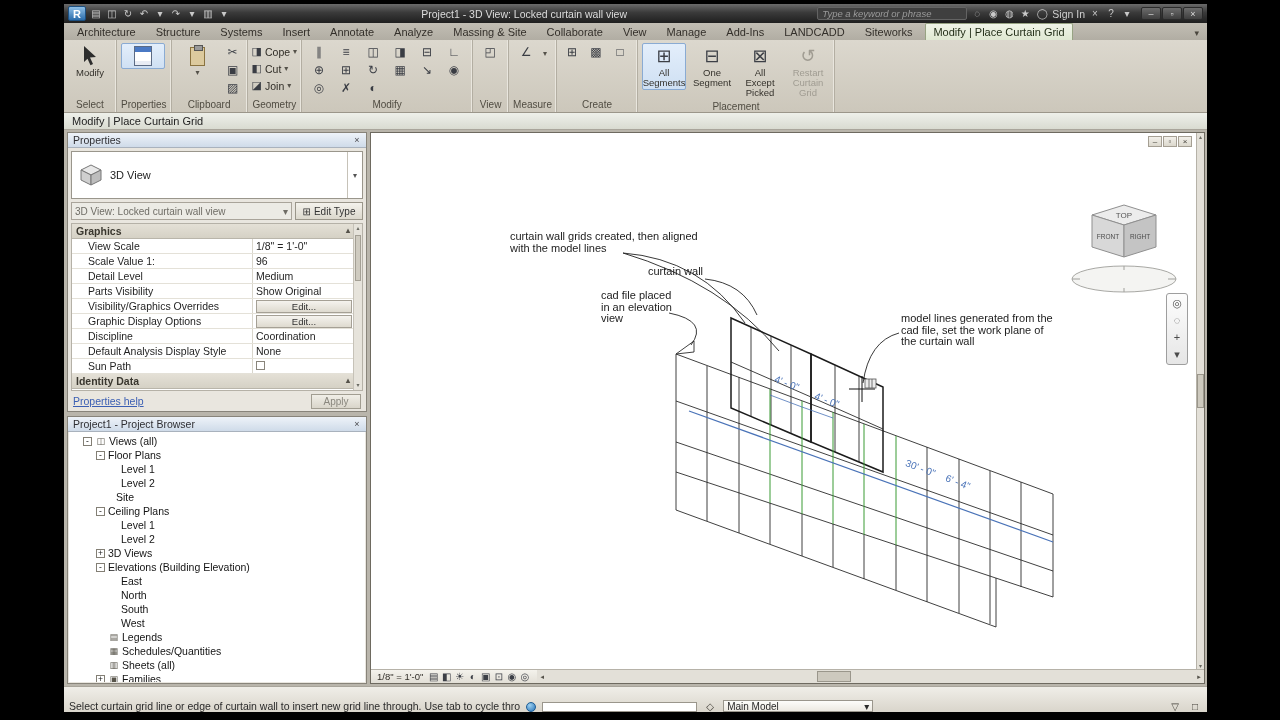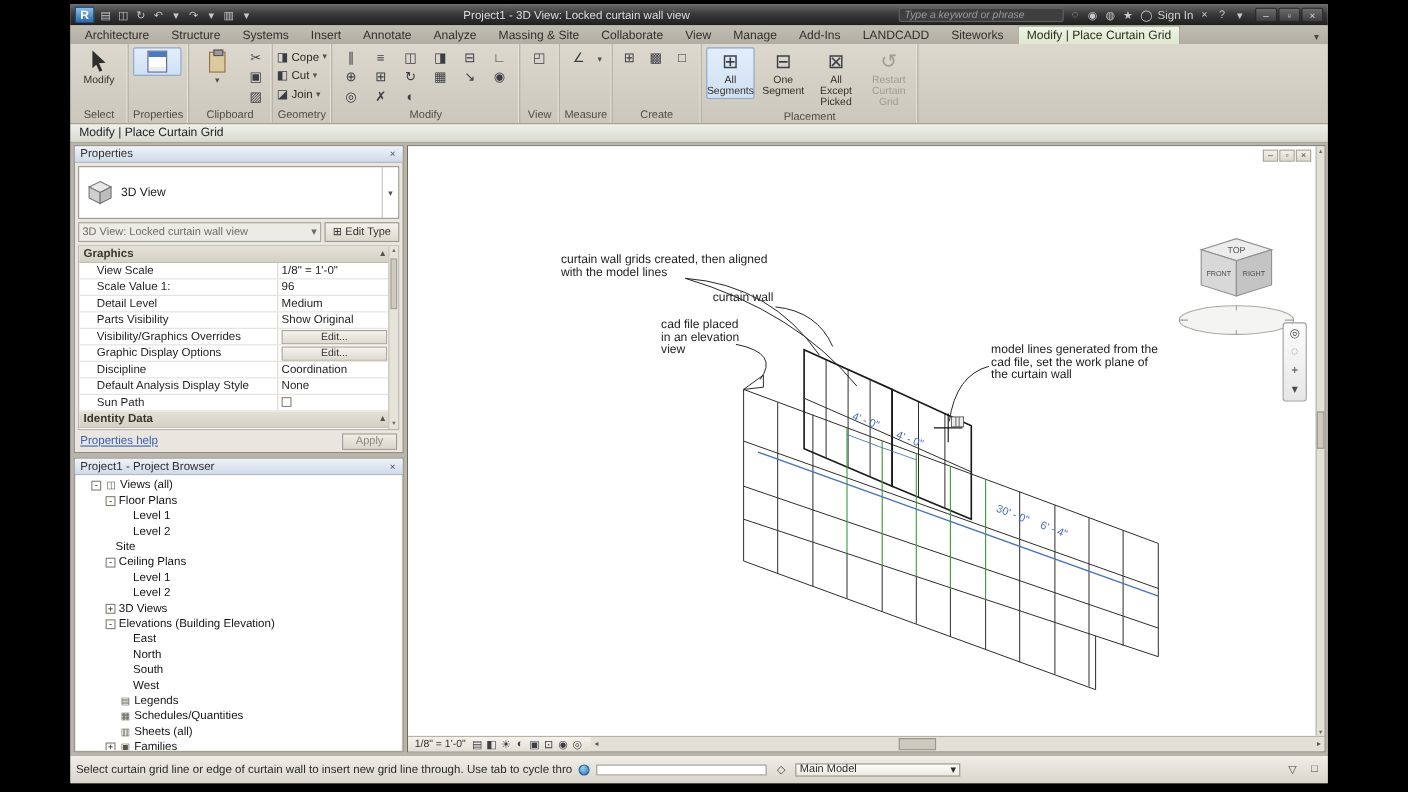--- a/index.html
+++ b/index.html
@@ -90,34 +90,34 @@
   .tico.ico{display:inline-block;width:12px;margin-right:2px;font-size:9px;color:#58554b;text-align:center;flex:none;}
 
   
   .canvascol{flex:1;position:relative;border:1px solid #6e6a60;background:#fff;min-width:0;margin:2px 2px 2px 0;}
   .surface{position:absolute;left:0;top:0;right:8px;bottom:14px;overflow:hidden;background:#fff;}
   svg.draw{position:absolute;left:0;top:0;}
   .anno{position:absolute;font-size:11px;color:#1c1c1c;line-height:11.5px;white-space:nowrap;}
   .dim{position:absolute;font-size:10px;color:#4a73b8;white-space:nowrap;transform:rotate(21deg);transform-origin:left center;}
   .vwin{position:absolute;top:3px;right:4px;display:flex;gap:1px;}
   .vwbtn{width:14px;height:11px;background:linear-gradient(#f2f0ea,#dcd8cd);border:1px solid #a59f93;font-size:8px;line-height:9px;text-align:center;color:#3f3c35;}
-  .viewcube{position:absolute;right:14px;top:72px;width:116px;height:104px;}
+  .viewcube{position:absolute;right:14px;top:60px;width:116px;height:104px;}
   .navbar{position:absolute;right:8px;top:160px;width:22px;background:linear-gradient(#fdfdfd,#e6e6e6);border:1px solid #9e9e9e;border-radius:3px;display:flex;flex-direction:column;align-items:center;padding:4px 0;gap:6px;}
   .navico{font-size:11px;color:#4a4a4a;line-height:11px;}
   .vscroll{position:absolute;top:0;right:0;bottom:14px;width:8px;background:#e3e0d8;border-left:1px solid #b6b2a8;font-size:6px;color:#6a6a62;text-align:center;}
   .vthumb{position:absolute;left:0;right:0;top:45%;height:34px;background:#cdc9be;border:1px solid #9a968b;}
   .bottombar{position:absolute;left:0;right:0;bottom:0;height:14px;display:flex;background:#e3e0d8;border-top:1px solid #b6b2a8;}
   .vcb{display:flex;align-items:center;gap:4px;padding:0 6px;font-size:9.5px;color:#33302a;background:linear-gradient(#f4f2ec,#e2dfd6);flex:none;}
   .vicon{font-size:10px;width:13px;text-align:center;color:#3c3f46;}
   .hscroll{flex:1;position:relative;}
   .hthumb{position:absolute;top:1px;bottom:1px;left:42%;width:34px;background:#cdc9be;border:1px solid #9a968b;}
   .ha{position:absolute;top:0;bottom:0;width:10px;font-size:7px;line-height:13px;text-align:center;color:#55524a;}
 
   
-  .statusbar{height:26px;flex:none;background:linear-gradient(#f0eee8,#d9d5cb);border-top:1px solid #a9a59b;display:flex;align-items:center;padding:0 5px;gap:6px;font-size:10.5px;color:#2b2b2b;white-space:nowrap;}
+  .statusbar{height:26px;flex:none;background:linear-gradient(#f0eee8,#d9d5cb);border-top:1px solid #a9a59b;display:flex;align-items:flex-end;padding:0 5px;gap:6px;font-size:10.5px;color:#2b2b2b;white-space:nowrap;}
   .smsg{overflow:hidden;text-overflow:clip;}
   .sglobe{width:10px;height:10px;border-radius:50%;background:radial-gradient(circle at 35% 30%,#9cd0f0,#2a74b8);border:1px solid #1c5c94;flex:none;}
   .wsfield{width:155px;height:10px;background:#fff;border:1px solid #9a968c;flex:none;}
   .mmcombo{width:150px;height:12px;background:linear-gradient(#fdfdfa,#ece9e1);border:1px solid #9a968c;display:flex;align-items:center;justify-content:space-between;padding:0 3px;font-size:10px;flex:none;}
   .sspacer{flex:1;}
   .sicon{font-size:10px;color:#44413a;width:14px;text-align:center;flex:none;}
 </style>
 </head>
 <body>
 
@@ -476,21 +476,21 @@
 
               <span>Level 1</span>
             </div>
 
             <div class="titem" style="padding-left: 40px;">
               <span class="texp noexp"></span>
 
               <span>Level 2</span>
             </div>
 
-            <div class="titem" style="padding-left: 24px;">
+            <div class="titem" style="padding-left: 35px;">
               <span class="texp noexp"></span>
 
               <span>Site</span>
             </div>
 
             <div class="titem" style="padding-left: 27px;">
               <span class="texp">-</span>
 
               <span>Ceiling Plans</span>
             </div>

